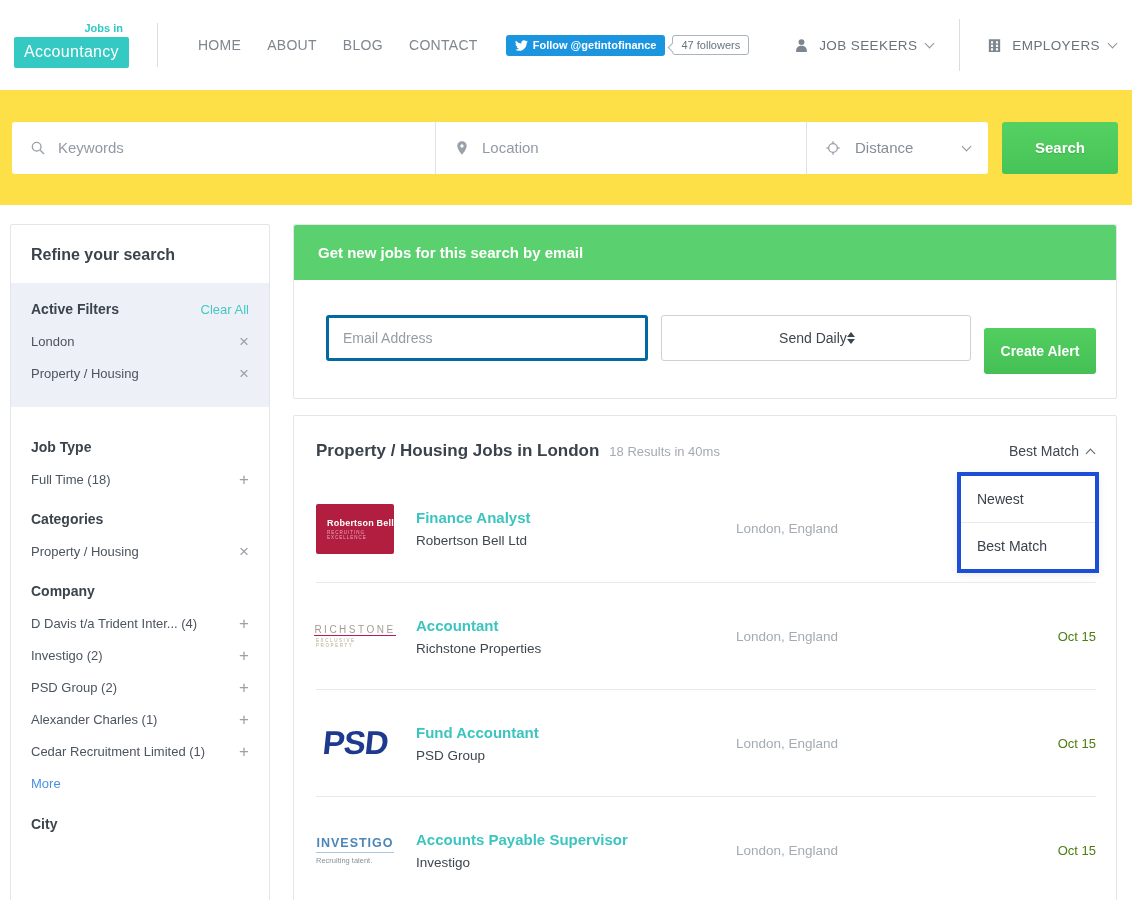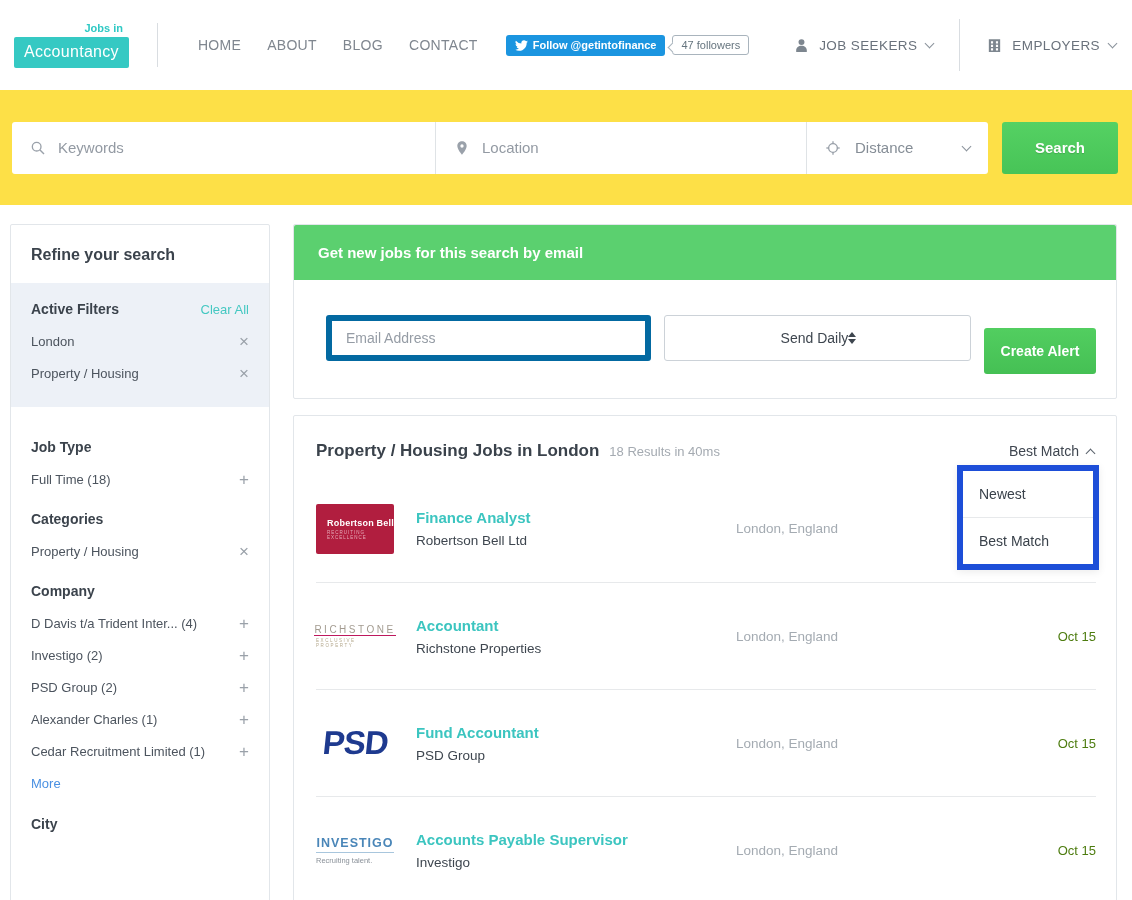--- a/index.html
+++ b/index.html
@@ -62,21 +62,21 @@
   .sb-sec-title { font-size:14px; font-weight:bold; color:#3b434c; margin-top:24px; }
   .sb-more { display:inline-block; margin-top:17px; font-size:13px; color:#4a90e2; cursor:pointer; }
 
   .main-col { position:absolute; left:293px; top:19px; width:824px; }
 
   
   .alert-card { border:1px solid #e2e6ea; border-radius:2px; background:#fff; }
   .alert-head { background:#5bd06f; color:#fff; font-size:15px; font-weight:bold;
     padding:19px 24px; border-radius:2px 2px 0 0; }
   .alert-body { display:flex; gap:13px; padding:22px 20px 24px 32px; align-items:center; }
-  .alert-body input { flex:1.02; height:46px; border:6px solid #0369a1; border-radius:3px;
+  .alert-body input { flex:1.02; height:46px; border:3px solid #0369a1; border-radius:3px;
     padding:6px 14px; font-size:14px; color:#3e464f; outline:none; font-family:"Liberation Sans", sans-serif; }
   .alert-body input::placeholder { color:#959ca5; }
   .alert-select { flex:1; height:46px; border:1px solid #ccd2d8; border-radius:3px;
     display:flex; align-items:center; justify-content:center; padding:0 12px 0 14px;
     font-size:14px; color:#3e464f; cursor:pointer; background:#fff; }
   .stepper { display:flex; flex-direction:column; gap:2px; align-items:center; }
   .stepper i { width:0; height:0; border-left:4px solid transparent; border-right:4px solid transparent; }
   .stepper .up { border-bottom:5px solid #3e464f; }
   .stepper .dn { border-top:5px solid #3e464f; }
   .alert-btn { width:112px; height:46px; border:none; border-radius:3px;
@@ -85,22 +85,22 @@
 
   
   .results-card { position:relative; margin-top:16px; border:1px solid #e2e6ea; border-radius:2px;
     background:#fff; min-height:540px; }
   .results-head { display:flex; align-items:baseline; padding:25px 22px 6px; }
   .results-title { font-size:17px; font-weight:bold; color:#3a424b; }
   .results-meta { font-size:13px; color:#a4aab1; margin-left:10px; flex:1; }
   .sort-toggle { display:flex; align-items:center; gap:8px; font-size:14px; color:#3f4650; cursor:pointer; }
   .chev-up { width:7px; height:7px; border-right:1.5px solid #5a626c; border-bottom:1.5px solid #5a626c;
     transform:rotate(-135deg); margin-top:4px; }
-  .sort-menu { position:absolute; top:49px; right:17px; width:142px; background:#fff;
-    border:6px solid #1d4ed8; box-shadow:0 2px 8px rgba(0,0,0,.08); z-index:5; }
+  .sort-menu { position:absolute; top:56px; right:17px; width:142px; background:#fff;
+    border:4px solid #1d4ed8; box-shadow:0 2px 8px rgba(0,0,0,.08); z-index:5; }
   .sort-menu .opt { padding:15px 16px; font-size:14px; color:#3a424b; cursor:pointer; }
   .sort-menu .opt + .opt { border-top:1px solid #e7e9eb; }
 
   .job-rows { margin-top:8px; }
   .job-row { display:flex; align-items:center; height:107px; margin:0 20px 0 22px; }
   .job-row + .job-row { border-top:1px solid #e7e9eb; }
   .job-logo { width:78px; min-width:78px; height:52px; display:flex; flex-direction:column;
     align-items:center; justify-content:center; margin-right:22px; }
   .job-info { flex:1; }
   .job-title { font-size:15px; font-weight:bold; color:#3cc5c0; cursor:pointer; margin-bottom:7px; }

